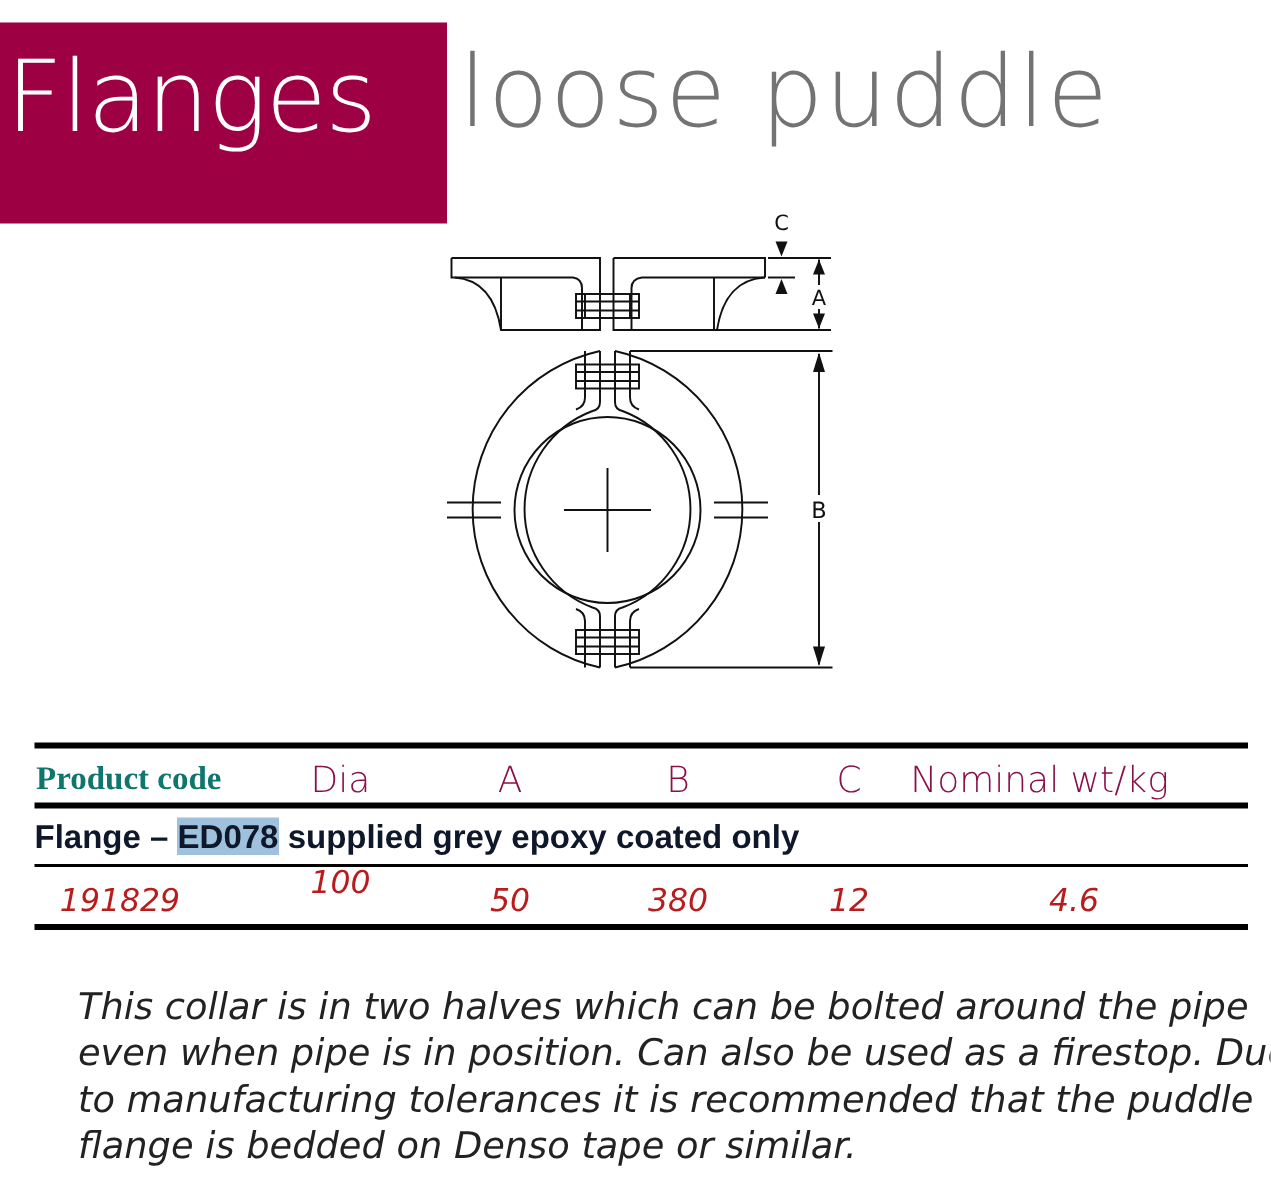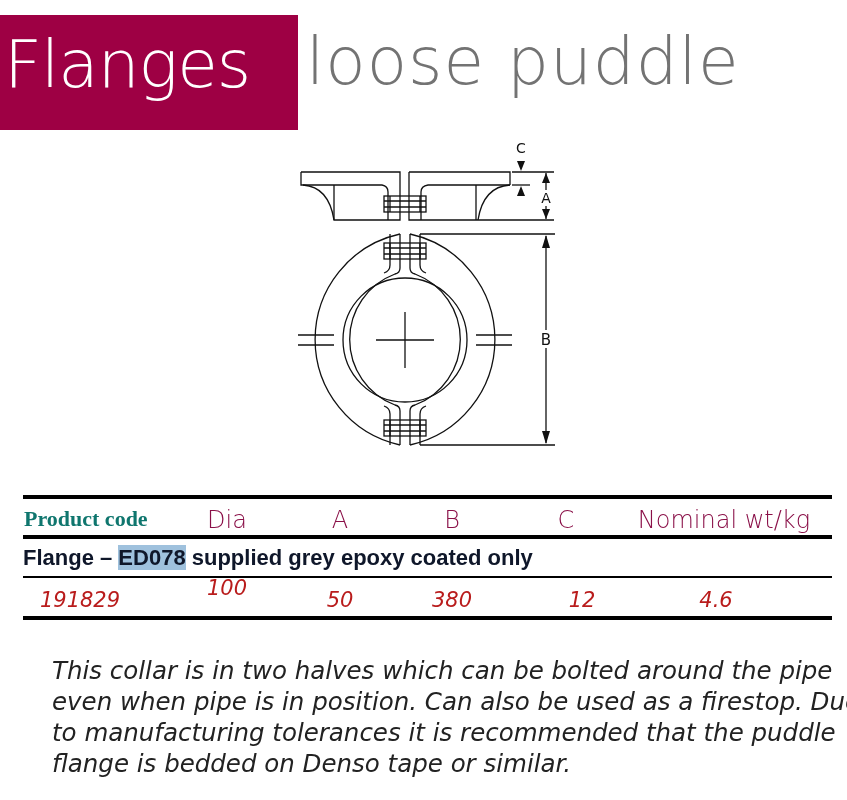--- a/index.html
+++ b/index.html
@@ -1,17 +1,17 @@
 <!DOCTYPE html>
 <html><head>
 <meta charset="utf-8">
 <style>
   html, body { margin:0; padding:0; background:#ffffff; }
   body { width:847px; height:800px; position:relative; overflow:hidden; font-family:"Liberation Sans", sans-serif; }
-  .title-box { position:absolute; left:0; top:15px; width:298px; height:115px; background:#9e0044; }
+  .title-box { position:absolute; left:0; top:15px; width:298px; height:134px; background:#9e0044; }
   .title-main { position:absolute; left:4px; top:14px; font-size:66px; line-height:72px; color:#ffffff; font-family:"DejaVu Sans", sans-serif; font-weight:200; letter-spacing:-1px; }
   .title-sub { position:absolute; left:306px; top:26px; font-size:66px; line-height:72px; color:#737373; font-family:"DejaVu Sans", sans-serif; font-weight:200; letter-spacing:1px; }
   .diagram { position:absolute; left:280px; top:130px; width:300px; height:330px; }
   .rule { position:absolute; left:23px; width:809px; background:#000; }
   .cell { position:absolute; font-size:24px; line-height:24px; white-space:nowrap; }
   .hdr { color:#8a1048; font-family:"DejaVu Sans", sans-serif; font-weight:200; }
   .hdr-bold { color:#0f766e; font-family:Liberation Serif, serif; font-weight:bold; font-size:22px; }
   .subtitle { position:absolute; left:23px; top:545px; font-size:22px; line-height:26px; color:#0f172a; font-weight:bold; white-space:nowrap; font-family:"Liberation Sans", sans-serif; }
   .hl { background:#9fc1dd; }
   .val { color:#b91c1c; font-family:"DejaVu Sans", sans-serif; font-weight:200; font-size:21px;font-style:italic; }
@@ -106,32 +106,32 @@
   <text x="546" y="345" font-family="DejaVu Sans, sans-serif" font-size="15" fill="#111" stroke="none" text-anchor="middle">B</text>
 </svg>
 
 <div>
   <div class="rule" style="top:495px;height:4px;"></div>
   <div class="cell hdr-bold" style="left:24px;top:507px;">Product code</div>
   <div class="cell hdr center" style="left:227px;top:508px;">Dia</div>
   <div class="cell hdr center" style="left:340px;top:508px;">A</div>
   <div class="cell hdr center" style="left:452px;top:508px;">B</div>
   <div class="cell hdr center" style="left:566px;top:508px;">C</div>
-  <div class="cell hdr center" style="left:724px;top:508px;">Nominal wt/kg</div>
+  <div class="cell hdr center" style="left:693px;top:508px;">Nominal wt/kg</div>
   <div class="rule" style="top:535px;height:4px;"></div>
 
   <div class="subtitle">
     <span>Flange – </span><span class="hl">ED078</span><span> supplied grey epoxy coated only</span>
   </div>
   <div class="rule" style="top:576px;height:1.5px;"></div>
 
   <div>
     <div class="cell val center" style="left:80px;top:588px;">191829</div>
     <div class="cell val center" style="left:227px;top:576px;">100</div>
     <div class="cell val center" style="left:340px;top:588px;">50</div>
     <div class="cell val center" style="left:452px;top:588px;">380</div>
-    <div class="cell val center" style="left:582px;top:588px;">12</div>
+    <div class="cell val center" style="left:566px;top:588px;">12</div>
     <div class="cell val center" style="left:716px;top:588px;">4.6</div>
   </div>
   <div class="rule" style="top:616px;height:4px;"></div>
 </div>
 
 <div class="desc">This collar is in two halves which can be bolted around the pipe even when pipe is in position. Can also be used as a firestop. Due to manufacturing tolerances it is recommended that the puddle flange is bedded on Denso tape or similar.</div>
 
 </body></html>

